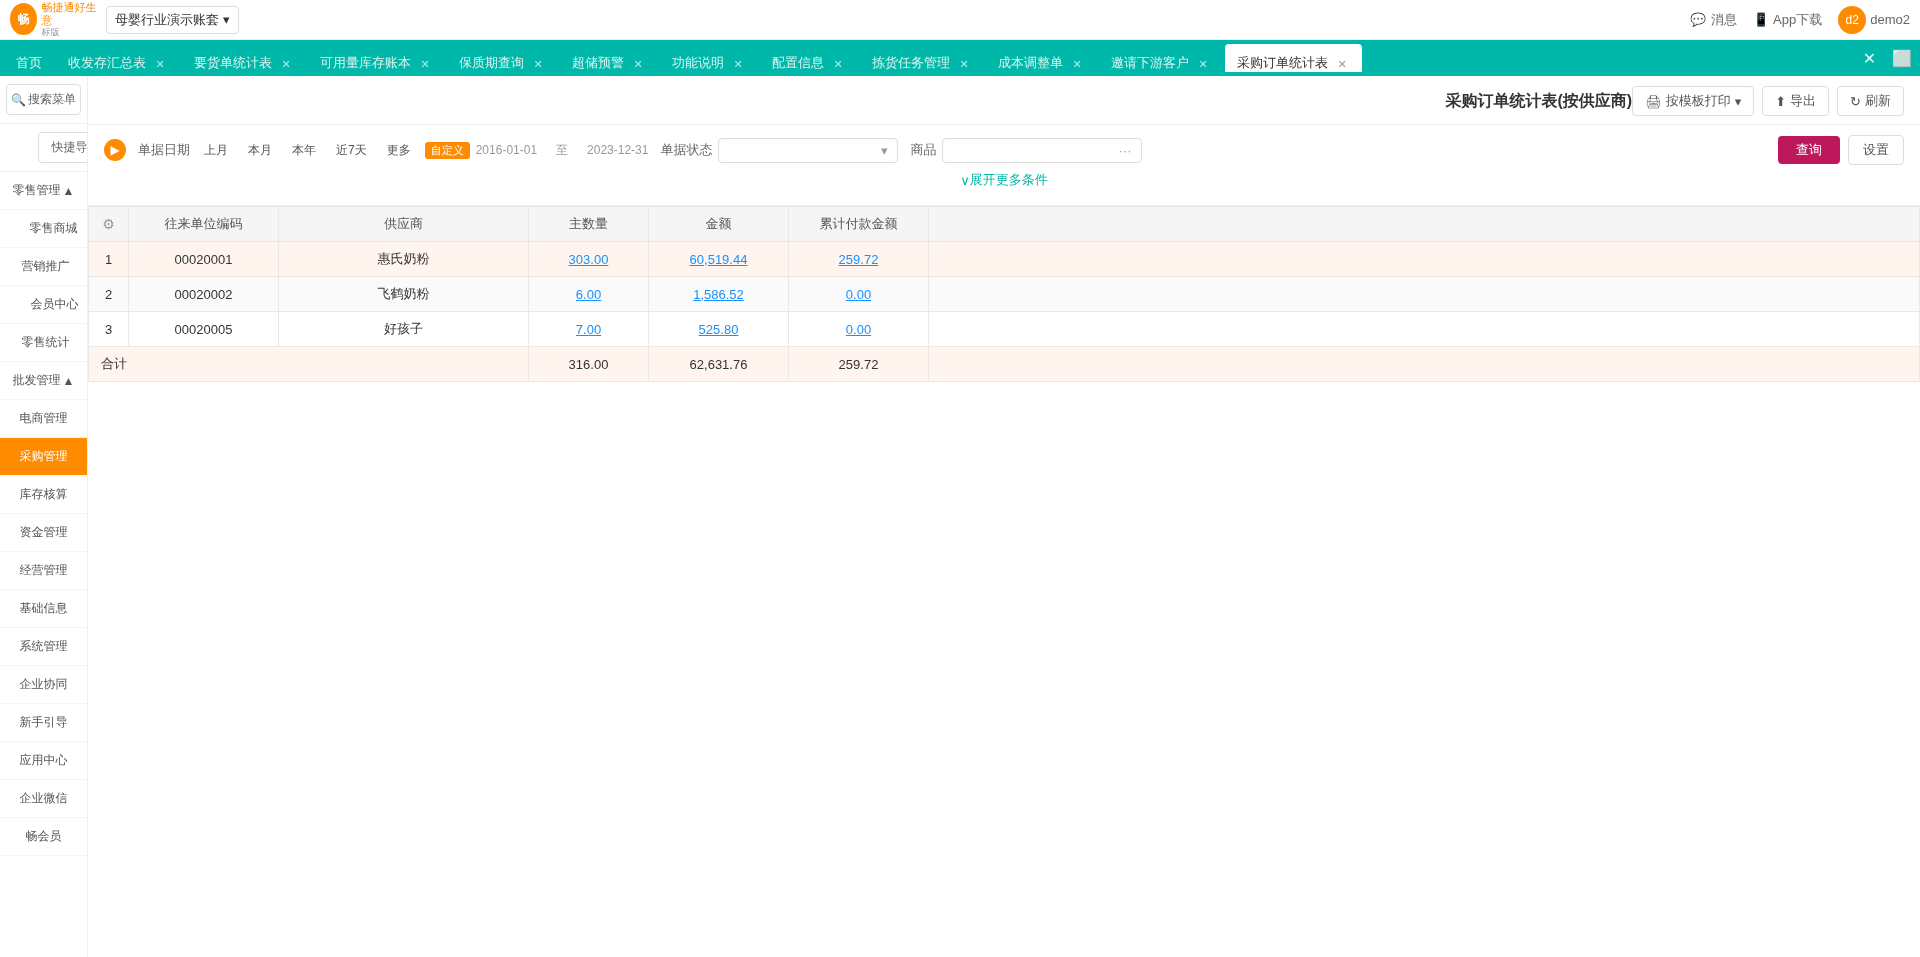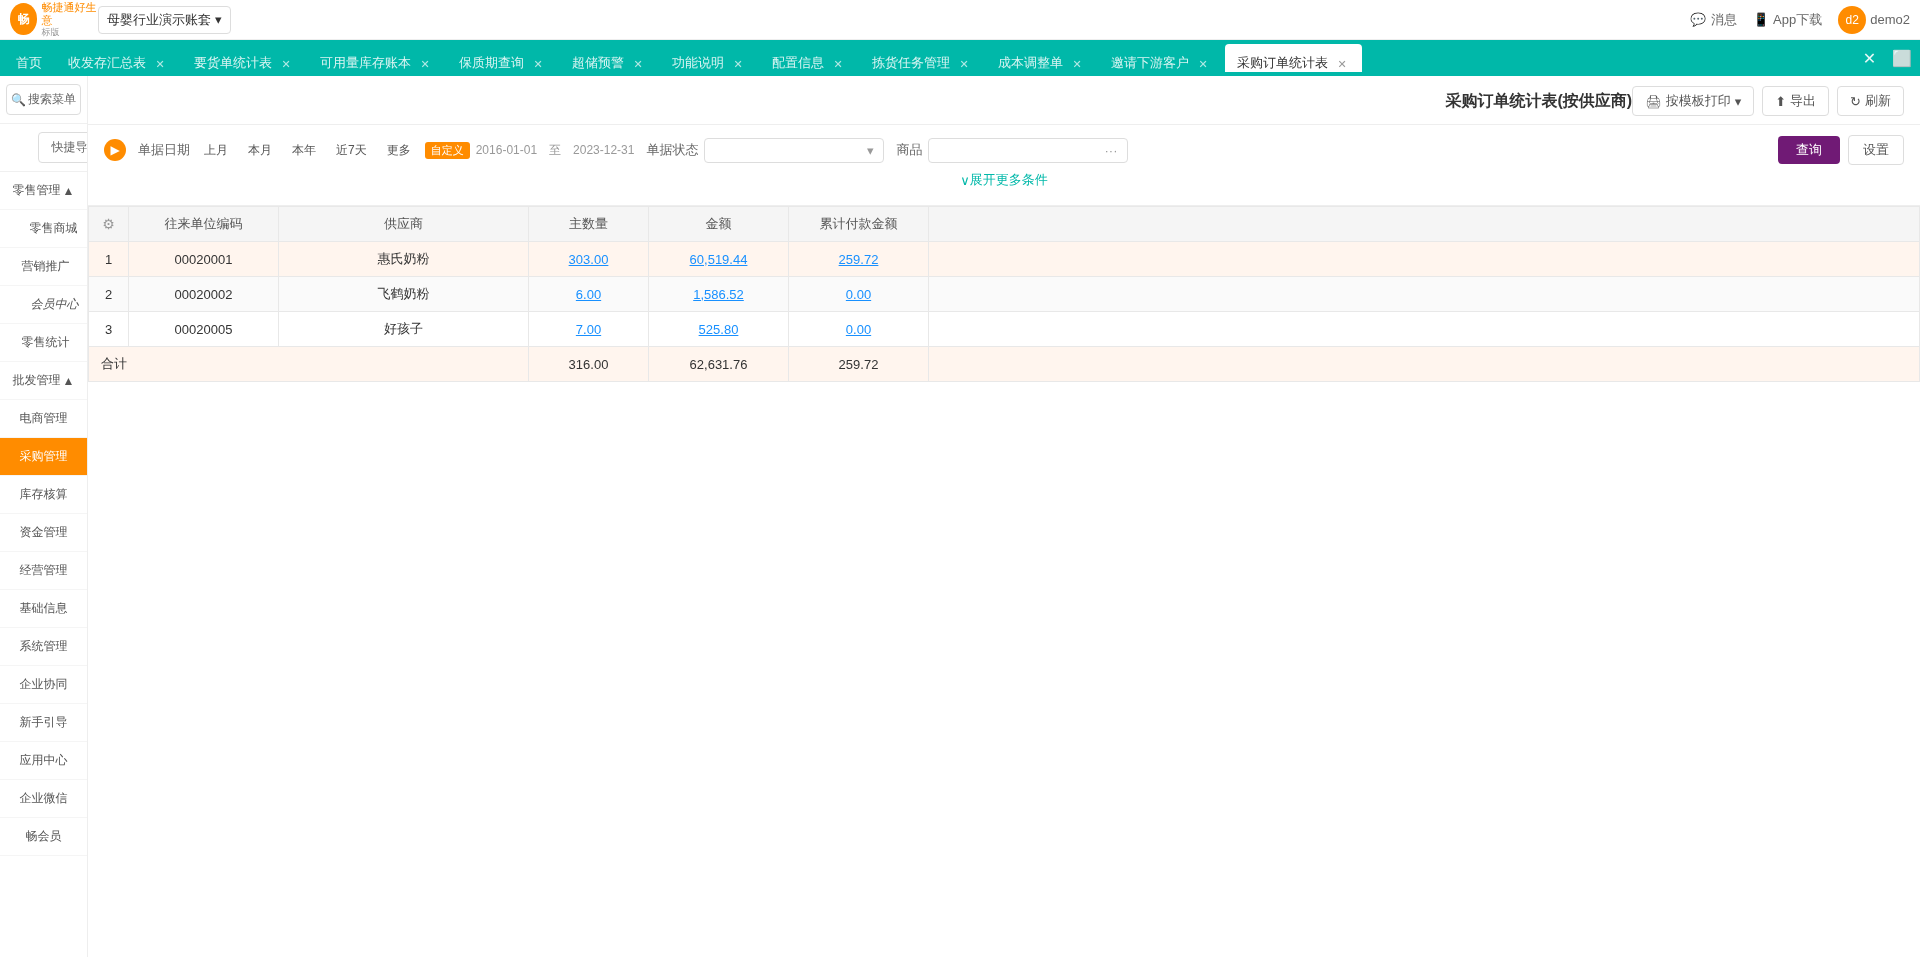--- a/index.html
+++ b/index.html
@@ -3,21 +3,21 @@
   <meta charset="utf-8">
   <style>
     * { margin: 0; padding: 0; box-sizing: border-box; }
     body { font-family: "Microsoft YaHei", "PingFang SC", sans-serif; font-size: 13px; background: #f5f5f5; color: #333; width: 1920px; min-height: 957px; overflow-x: hidden; }
 
     
     .top-bar { display: flex; align-items: center; height: 40px; background: #fff; border-bottom: 1px solid #eee; padding: 0 10px; position: relative; }
     .logo-area { display: flex; align-items: center; width: 88px; gap: 4px; }
     .logo-icon { width: 32px; height: 32px; background: #ff8c00; border-radius: 50%; display: flex; align-items: center; justify-content: center; color: #fff; font-weight: bold; font-size: 12px; }
     .logo-text { font-size: 11px; color: #ff8c00; line-height: 1.2; }
-    .workspace-selector { display: flex; align-items: center; gap: 4px; color: #666; font-size: 13px; cursor: pointer; padding: 4px 8px; border: 1px solid #ddd; border-radius: 4px; }
+    .workspace-selector { display: flex; align-items: center; gap: 4px; color: #666; font-size: 13px; cursor: pointer; padding: 4px 8px; border: 1px solid #ddd; border-radius: 4px; margin-left: 8px; }
     .workspace-selector span { color: #333; }
     .top-right { margin-left: auto; display: flex; align-items: center; gap: 16px; }
     .top-right-item { display: flex; align-items: center; gap: 4px; color: #666; font-size: 13px; cursor: pointer; }
     .avatar { width: 28px; height: 28px; border-radius: 50%; background: #ff8c00; display: flex; align-items: center; justify-content: center; color: #fff; font-size: 12px; }
 
     
     .nav-tabs { display: flex; align-items: center; background: #00b8a9; height: 36px; padding: 0 4px; gap: 2px; }
     .nav-tab { display: flex; align-items: flex-end; gap: 4px; padding: 0 12px; height: 28px; border-radius: 4px 4px 0 0; cursor: pointer; color: rgba(255,255,255,0.85); font-size: 13px; white-space: nowrap; }
     .nav-tab.active { background: #fff; color: #333; border-radius: 4px 4px 0 0; }
     .nav-tab .close-icon { font-size: 11px; color: rgba(255,255,255,0.7); margin-left: 2px; }
@@ -50,26 +50,26 @@
     .btn-export { display: flex; align-items: center; gap: 4px; padding: 5px 12px; border: 1px solid #ddd; border-radius: 4px; background: #fff; color: #555; font-size: 13px; cursor: pointer; }
     .btn-refresh { display: flex; align-items: center; gap: 4px; padding: 5px 12px; border: 1px solid #ddd; border-radius: 4px; background: #fff; color: #555; font-size: 13px; cursor: pointer; }
 
     
     .filter-bar { background: #fff; padding: 10px 16px; border-bottom: 1px solid #eee; }
     .filter-row { display: flex; align-items: center; gap: 12px; flex-wrap: wrap; }
     .filter-item { display: flex; align-items: center; gap: 6px; }
     .filter-label { color: #666; font-size: 13px; white-space: nowrap; }
     .filter-date-shortcuts { display: flex; gap: 4px; }
     .filter-shortcut { padding: 2px 8px; border-radius: 3px; font-size: 12px; cursor: pointer; color: #555; }
-    .filter-date-range { display: flex; align-items: center; gap: 12px; font-size: 12px; color: #999; }
+    .filter-date-range { display: flex; align-items: center; gap: 19px; font-size: 12px; color: #999; }
     .custom-badge { background: #ff8c00; color: #fff; padding: 1px 6px; border-radius: 3px; font-size: 11px; }
     .filter-select { display: flex; align-items: center; gap: 4px; padding: 4px 10px; border: 1px solid #ddd; border-radius: 4px; min-width: 180px; font-size: 13px; color: #999; cursor: pointer; background: #fff; }
     .filter-input { display: flex; align-items: center; gap: 4px; padding: 4px 10px; border: 1px solid #ddd; border-radius: 4px; min-width: 200px; font-size: 13px; color: #999; background: #fff; }
     .filter-input-dots { color: #999; cursor: pointer; margin-left: auto; }
-    .btn-query { padding: 5px 18px; background: #701a75; color: #fff; border: none; border-radius: 4px; font-size: 13px; cursor: pointer; }
+    .btn-query { padding: 5px 18px; background: #be185d; color: #fff; border: none; border-radius: 4px; font-size: 13px; cursor: pointer; }
     .btn-settings { padding: 5px 14px; background: #fff; color: #555; border: 1px solid #ddd; border-radius: 4px; font-size: 13px; cursor: pointer; }
     .expand-more { display: flex; align-items: center; justify-content: center; padding: 6px; color: #00b8a9; font-size: 13px; cursor: pointer; }
     .filter-toggle-arrow { display: flex; align-items: center; justify-content: center; width: 22px; height: 22px; background: #ff8c00; border-radius: 50%; color: #fff; cursor: pointer; font-size: 12px; flex-shrink: 0; }
 
     
     .table-area { flex: 1; overflow: auto; background: #fff; margin: 0; }
     .data-table { width: 100%; border-collapse: collapse; }
     .data-table th { background: #f5f5f5; border: 1px solid #e8e8e8; padding: 8px 12px; text-align: center; color: #555; font-weight: 500; font-size: 13px; }
     .data-table td { border: 1px solid #e8e8e8; padding: 8px 12px; text-align: center; font-size: 13px; color: #333; }
     .data-table tr:nth-child(1) td { background: #fff5ee; }
@@ -196,21 +196,21 @@
     <div class="sidebar-item has-arrow">
       <span>零售管理</span>
       <span>▲</span>
     </div>
     <div class="sidebar-item" style="padding-left:26px;">
       <span>零售商城</span>
     </div>
     <div class="sidebar-item" style="padding-left:10px;">
       <span>营销推广</span>
     </div>
-    <div class="sidebar-item" style="padding-left:28px;font-style:italic;">
+    <div class="sidebar-item" style="padding-left:28px;">
       <span>会员中心</span>
     </div>
     <div class="sidebar-item" style="padding-left:10px;">
       <span>零售统计</span>
     </div>
     <div class="sidebar-item has-arrow">
       <span>批发管理</span>
       <span>▲</span>
     </div>
     <div class="sidebar-item">

